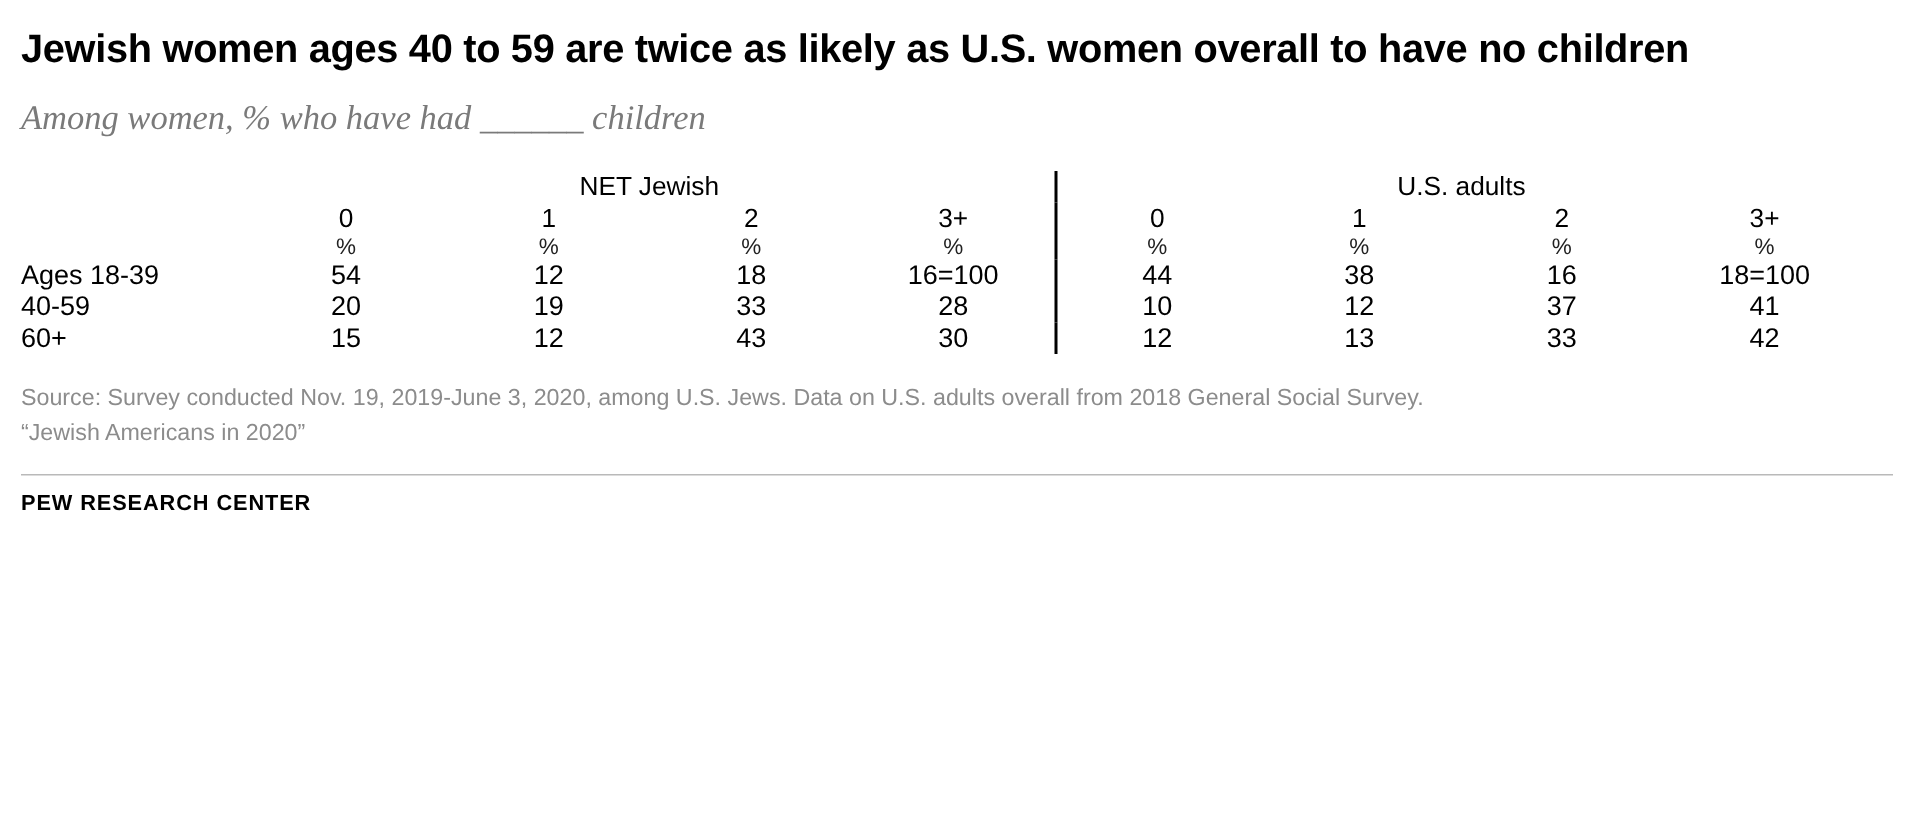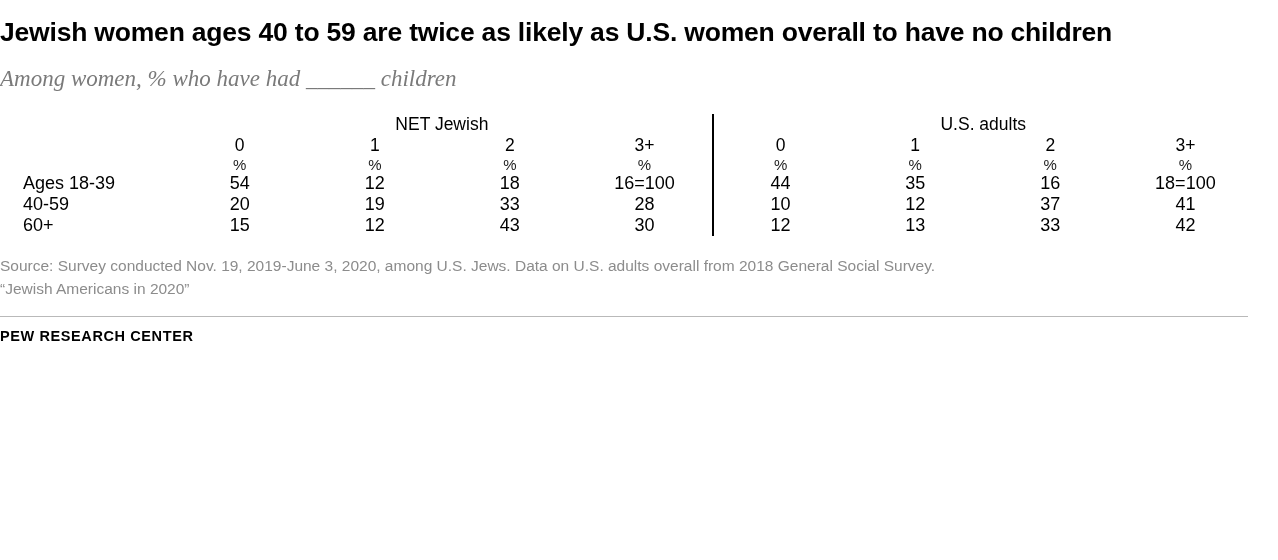--- a/index.html
+++ b/index.html
@@ -12,21 +12,21 @@
     height: 560px;
     font-family: "Liberation Sans", sans-serif;
     color: #1a1a1a;
     overflow: hidden;
   }
   .page {
     position: relative;
     width: 1278px;
     height: 560px;
     box-sizing: border-box;
-    padding: 16px 14px 0 0;
+    padding: 16px 14px 0 14px;
   }
   .title {
     font-size: 26.5px;
     font-weight: bold;
     line-height: 1.28;
     letter-spacing: -0.2px;
     color: #000000;
     max-width: 1180px;
     margin: 0 0 16px 0;
   }
@@ -34,21 +34,20 @@
     font-family: "Liberation Serif", serif;
     font-style: italic;
     font-size: 23px;
     color: #7a7a7a;
     margin: 0 0 22px 0;
   }
   table.data {
     border-collapse: collapse;
     width: 1230px;
     table-layout: fixed;
-    margin-left: 23px;
   }
   table.data td, table.data th {
     padding: 0;
     margin: 0;
     font-weight: normal;
   }
   .col-label { width: 148px; }
   .col-num   { width: 134px; }
 
   .grp-head {
@@ -159,21 +158,21 @@
       </tr>
     </thead>
     <tbody>
       <tr class="body-row">
         <td class="rowlabel">Ages 18-39</td>
         <td>54</td>
         <td>12</td>
         <td>18</td>
         <td>16=100</td>
         <td class="divider-cell">44</td>
-        <td>35</td>
+        <td>38</td>
         <td>16</td>
         <td>18=100</td>
       </tr>
       <tr class="body-row">
         <td class="rowlabel">40-59</td>
         <td>20</td>
         <td>19</td>
         <td>33</td>
         <td>28</td>
         <td class="divider-cell">10</td>

